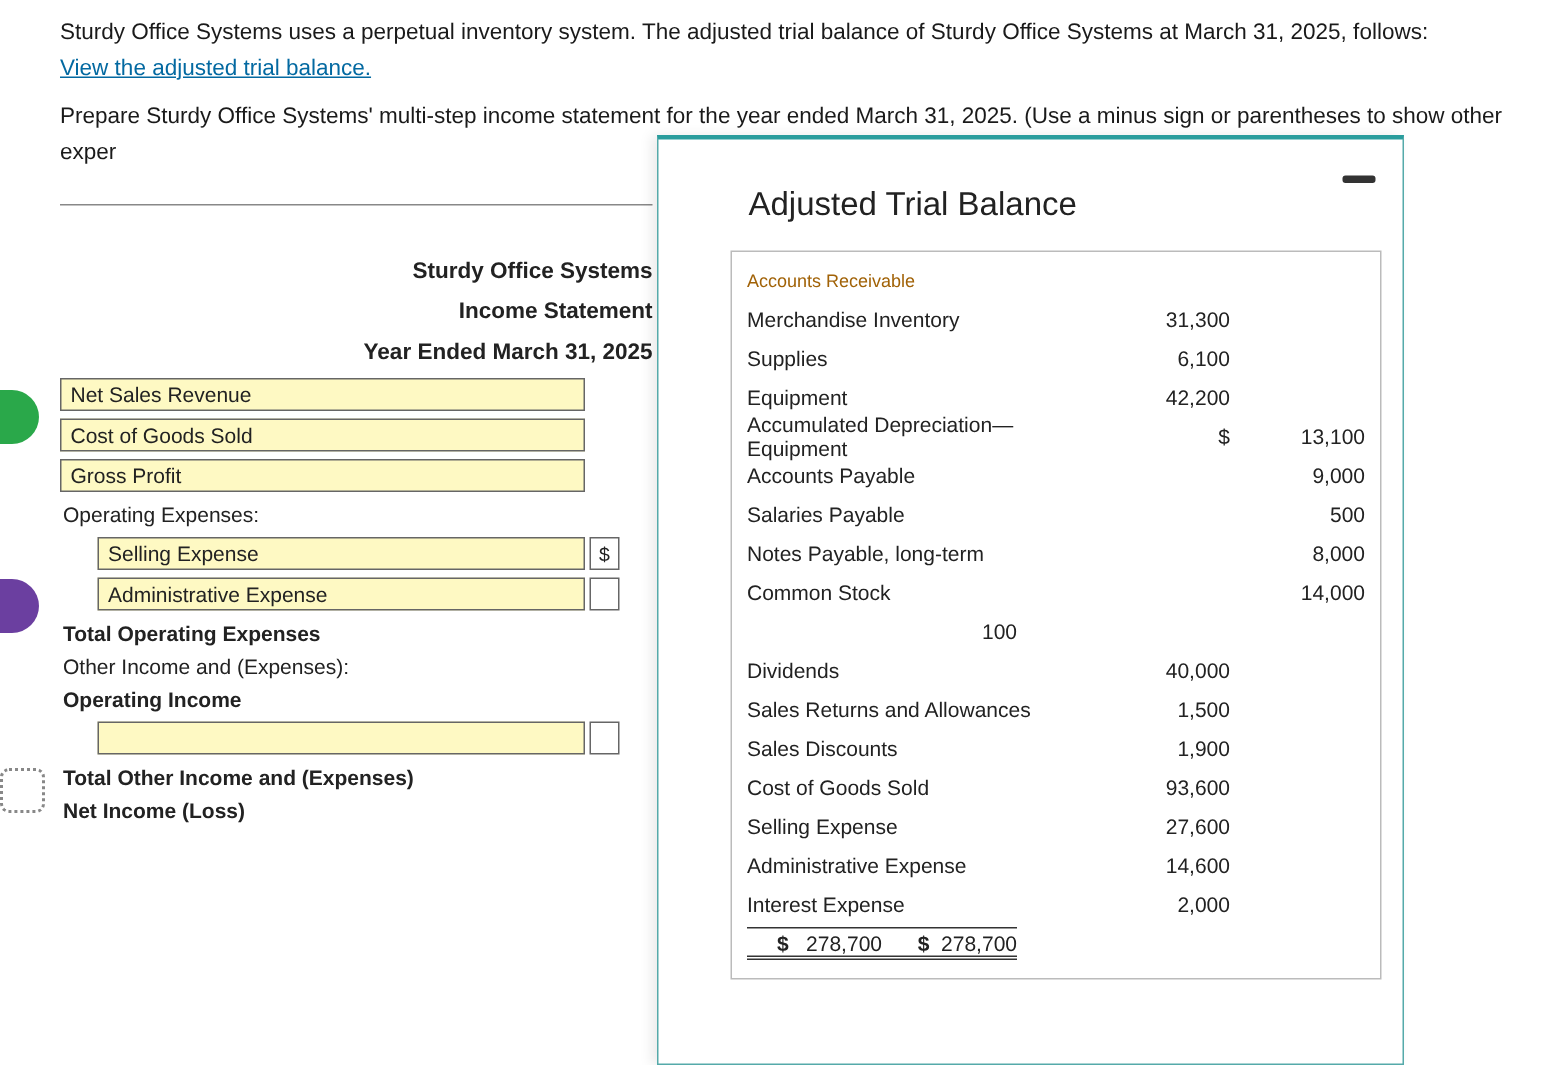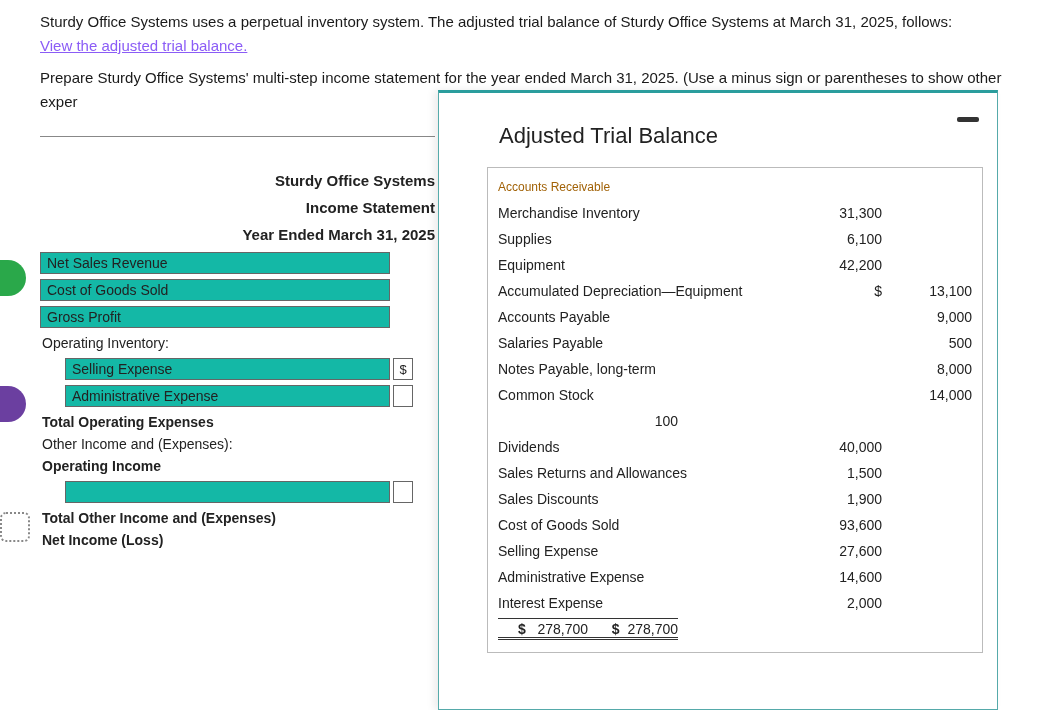--- a/index.html
+++ b/index.html
@@ -1,37 +1,37 @@
 <!DOCTYPE html>
 <html><head>
 <meta charset="utf-8">
 <style>
 *{box-sizing:border-box;margin:0;padding:0}
 body{font-family:Arial,Helvetica,sans-serif;font-size:14px;color:#222;background:#fff;width:1042px;height:710px;overflow:hidden;position:relative}
 .page{padding:10px 0 0 40px}
 .intro{font-size:15px;color:#1a1a1a;line-height:1.6}
-.link{color:#8b5cf6;text-decoration:underline;cursor:pointer}
+.link{color:#0369a1;text-decoration:underline;cursor:pointer}
 .instr{margin-top:8px;font-size:15px}
 hr.sep{margin:22px 0 0 0;border:none;border-top:1px solid #888;width:395px}
 .left-col{display:inline-block;vertical-align:top;width:395px;margin-top:30px}
 .hdr{text-align:right;font-weight:700;font-size:15px;line-height:1.8;padding-right:0}
 .row{display:flex;align-items:center;margin:3px 0;height:24px}
-.lbl-box{border:1px solid #666;background:#14b8a6;height:22px;padding:2px 6px;font-size:14px;display:flex;align-items:center}
+.lbl-box{border:1px solid #666;background:#fef9c3;height:22px;padding:2px 6px;font-size:14px;display:flex;align-items:center}
 .lbl-box.w1{width:350px}
 .lbl-box.w2{width:325px;margin-left:25px}
 .amt-box{border:1px solid #666;background:#fff;height:22px;width:20px;margin-left:3px;font-size:13px;display:flex;align-items:center;justify-content:center}
 .plain-lbl{font-size:14px;padding:3px 0 3px 2px;font-weight:700}
 .plain-lbl.indent{padding-left:2px;font-weight:400}
 .side-dots{position:absolute;left:0;top:260px;display:flex;flex-direction:column;gap:90px}
 .dot{width:26px;height:36px;border-radius:0 18px 18px 0}
 .dot.green{background:#2aa84a}
 .dot.purple{background:#6b3fa0}
 .dot.grey{width:30px;height:30px;border:2px dotted #888;border-radius:6px;background:none}
 
-.modal{position:absolute;left:438px;top:90px;width:560px;height:620px;background:#fff;border:1px solid #5aa;border-top:3px solid #2a9d9d;box-shadow:-4px 0 8px rgba(0,0,0,.08)}
+.modal{position:absolute;left:438px;top:90px;width:498px;height:620px;background:#fff;border:1px solid #5aa;border-top:3px solid #2a9d9d;box-shadow:-4px 0 8px rgba(0,0,0,.08)}
 .modal-title{font-size:22px;padding:30px 0 18px 60px;font-weight:400}
 .modal-body{margin:0 14px 0 48px;border:1px solid #bbb;padding:6px 10px 10px 10px;font-size:14px}
 .trow{display:flex;align-items:center;height:26px}
 .tname{flex:1}
 .tdr{width:90px;text-align:right}
 .tcr{width:90px;text-align:right}
 .cut{color:#a16207;font-size:12px}
 .tot{border-top:1px solid #333;padding-top:2px;border-bottom:3px double #333}
 .dollar{font-weight:700}
 .min-icon{position:absolute;right:18px;top:24px;width:22px;height:5px;background:#333;border-radius:2px}
@@ -63,21 +63,21 @@
     <div class="row">
         <div class="lbl-box w1">Net Sales Revenue</div>
       </div>
     <div class="row">
         <div class="lbl-box w1">Cost of Goods Sold</div>
       </div>
     <div class="row">
         <div class="lbl-box w1">Gross Profit</div>
       </div>
 
-    <div class="plain-lbl indent">Operating Inventory:</div>
+    <div class="plain-lbl indent">Operating Expenses:</div>
 
     <div class="row">
       <div class="lbl-box w2">Selling Expense</div>
       <div class="amt-box">$</div>
     </div>
     <div class="row">
       <div class="lbl-box w2">Administrative Expense</div>
       <div class="amt-box"></div>
     </div>
 

